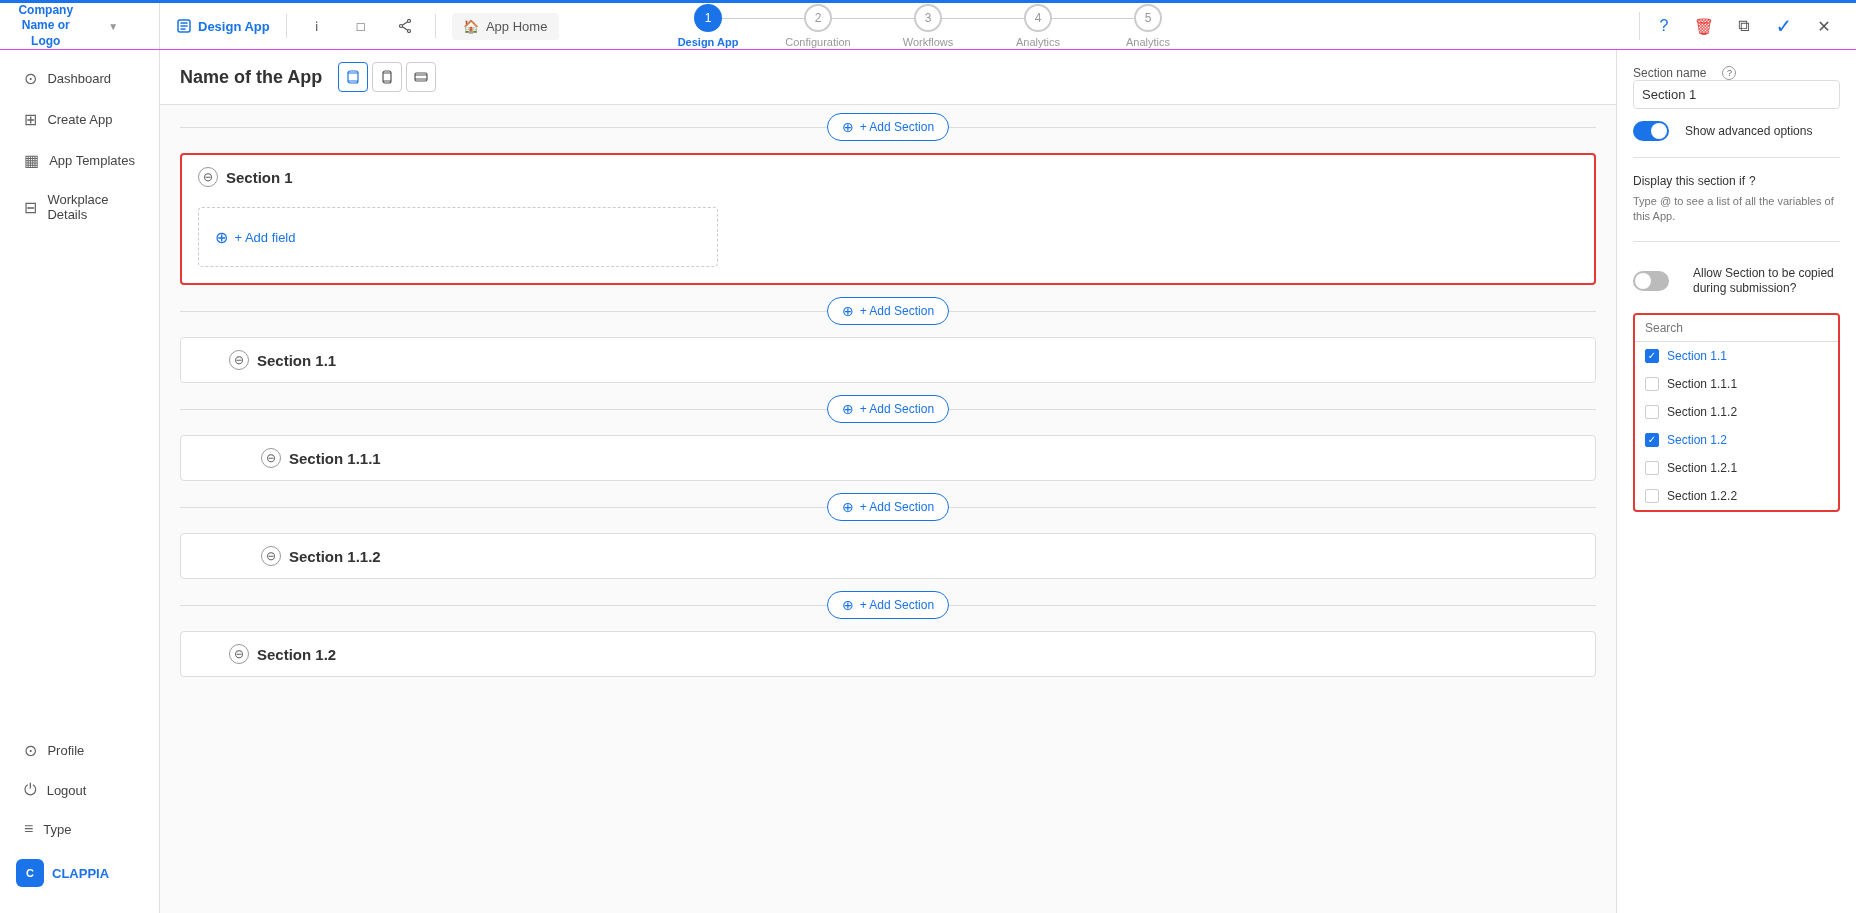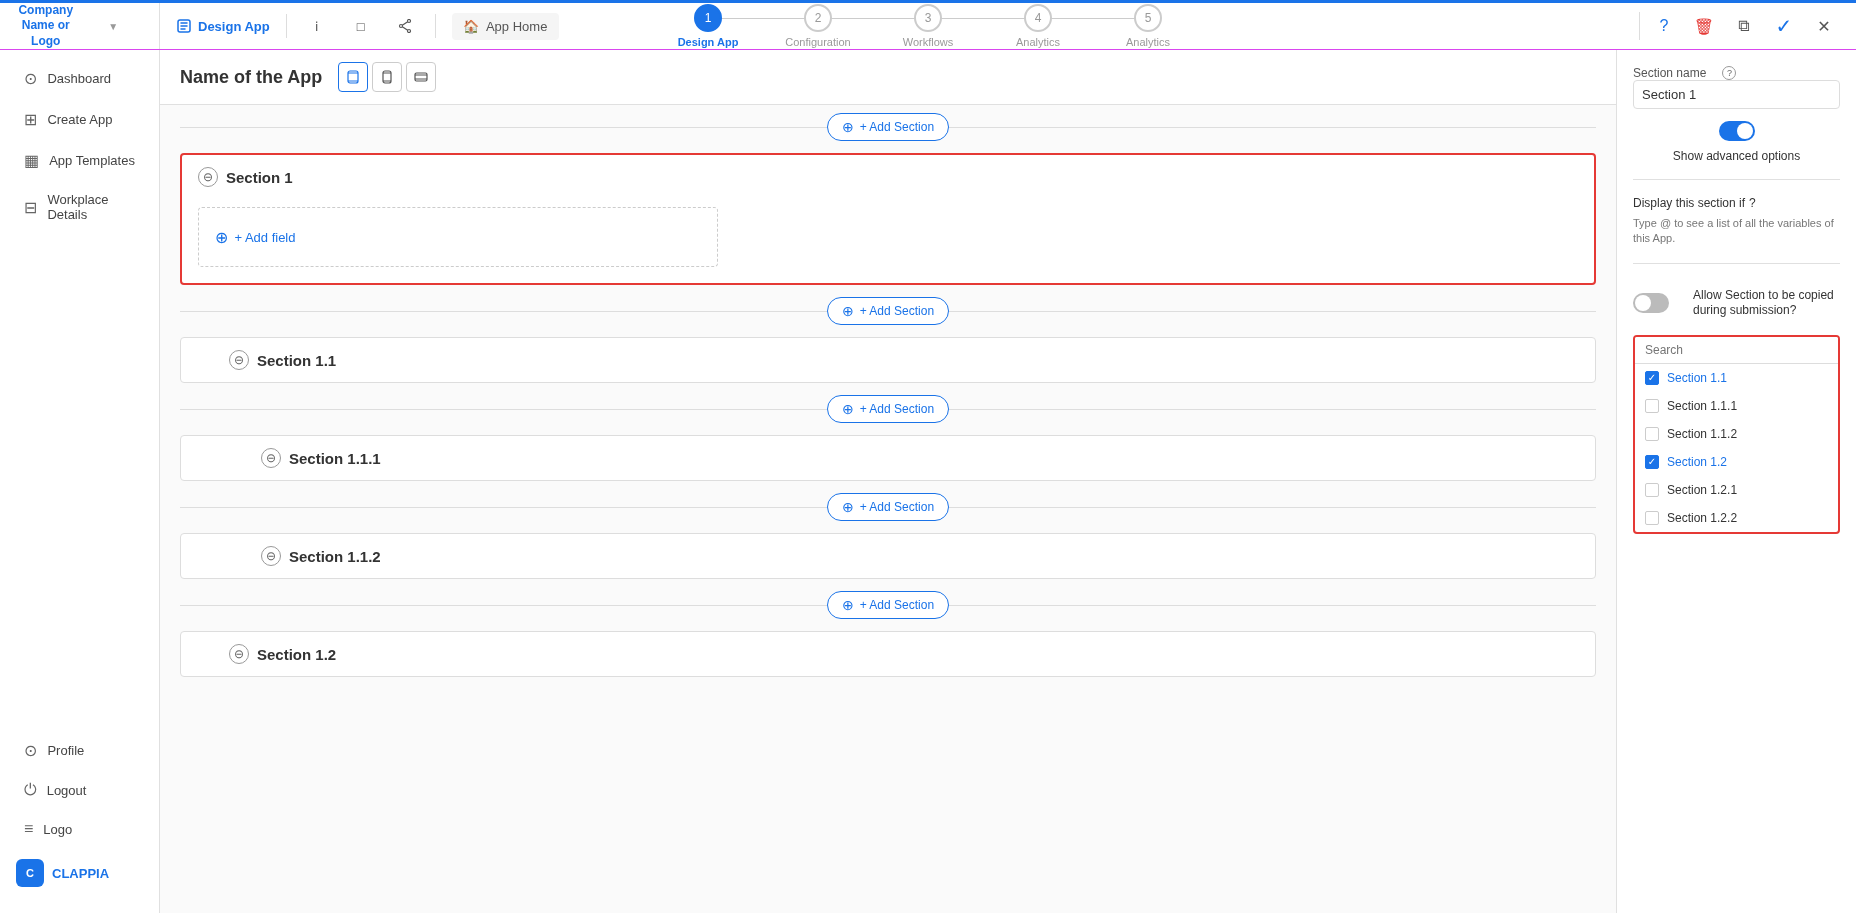--- a/index.html
+++ b/index.html
@@ -333,22 +333,21 @@
       border: 1px solid #ddd;
       border-radius: 4px;
       font-size: 13px;
       color: #333;
       outline: none;
     }
 
     .toggle-row {
       display: flex;
       align-items: center;
-      gap: 8px;
-      flex-direction: column;
+      gap: 16px;
     }
     .toggle-switch {
       width: 36px; height: 20px;
       background: #1a73e8;
       border-radius: 10px;
       position: relative;
       cursor: pointer;
       flex-shrink: 0;
     }
     .toggle-switch::after {
@@ -556,21 +555,21 @@
       <div class="sidebar-item">
         <span class="icon">⊙</span>
         <span>Profile</span>
       </div>
       <div class="sidebar-item">
         <span class="icon">⏻</span>
         <span>Logout</span>
       </div>
       <div class="sidebar-item">
         <span class="icon">≡</span>
-        <span>Logo</span>
+        <span>Type</span>
       </div>
       <div class="clappia-brand">
         <div class="clappia-logo">C</div>
         <span class="clappia-text">CLAPPIA</span>
       </div>
     </div>
   </div>
 
   <div class="content-area">
 

